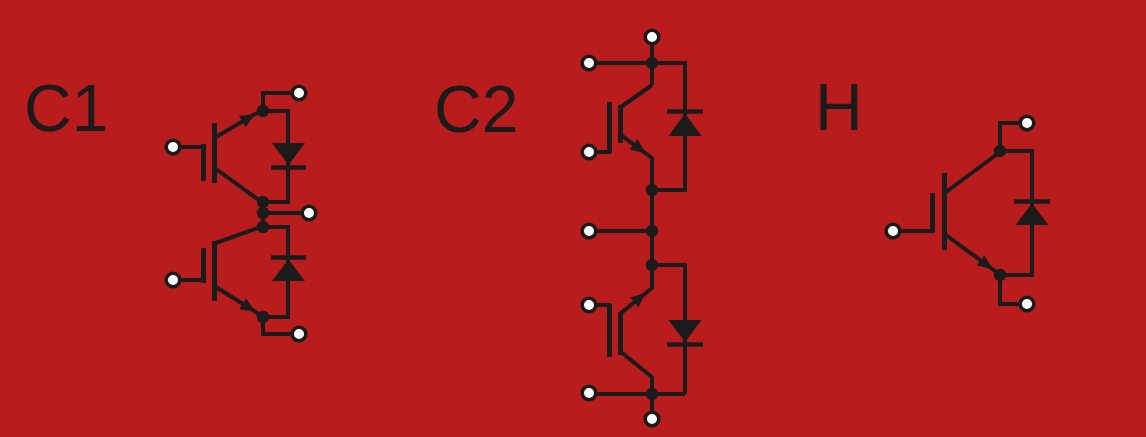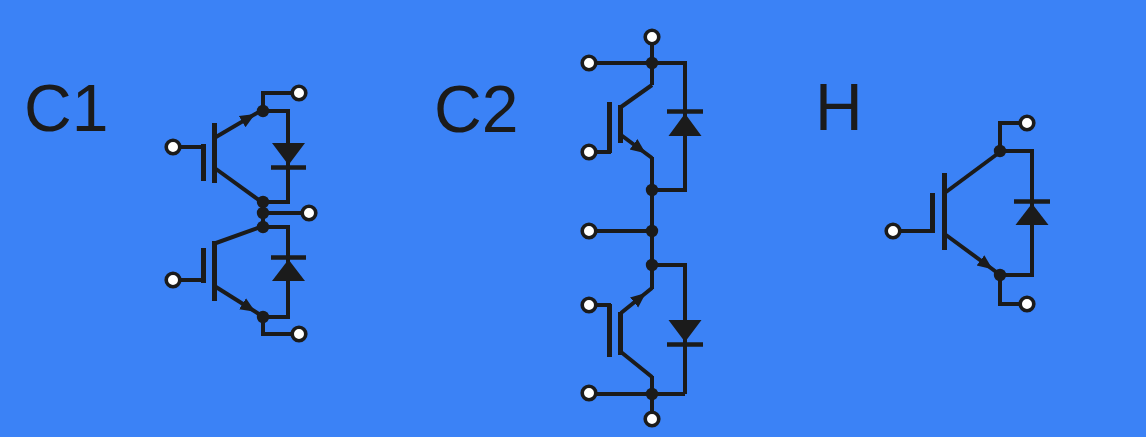--- a/index.html
+++ b/index.html
@@ -1,16 +1,16 @@
 <!DOCTYPE html>
 <html><head>
 <meta charset="utf-8">
 <style>
   html,body{margin:0;padding:0;background:#ffffff;}
-  .canvas{position:relative;width:1146px;height:437px;background:#3b82f6;overflow:hidden;}
+  .canvas{position:relative;width:1146px;height:437px;background:#b91c1c;overflow:hidden;}
   svg{display:block;}
   .wire{stroke:#1b1b1b;stroke-width:4;fill:none;stroke-linejoin:miter;stroke-linecap:butt;}
   .bar{stroke:#1b1b1b;stroke-width:5;fill:none;stroke-linecap:butt;}
   .dbar{stroke:#1b1b1b;stroke-width:4.5;fill:none;stroke-linecap:butt;}
   .term{fill:#ffffff;stroke:#1b1b1b;stroke-width:3.6;}
   .dot{fill:#1b1b1b;stroke:none;}
   .tri{fill:#1b1b1b;stroke:none;}
   .lbl{font-family:"Liberation Sans",sans-serif;font-size:66px;fill:#1b1b1b;}
 </style>
 </head>

